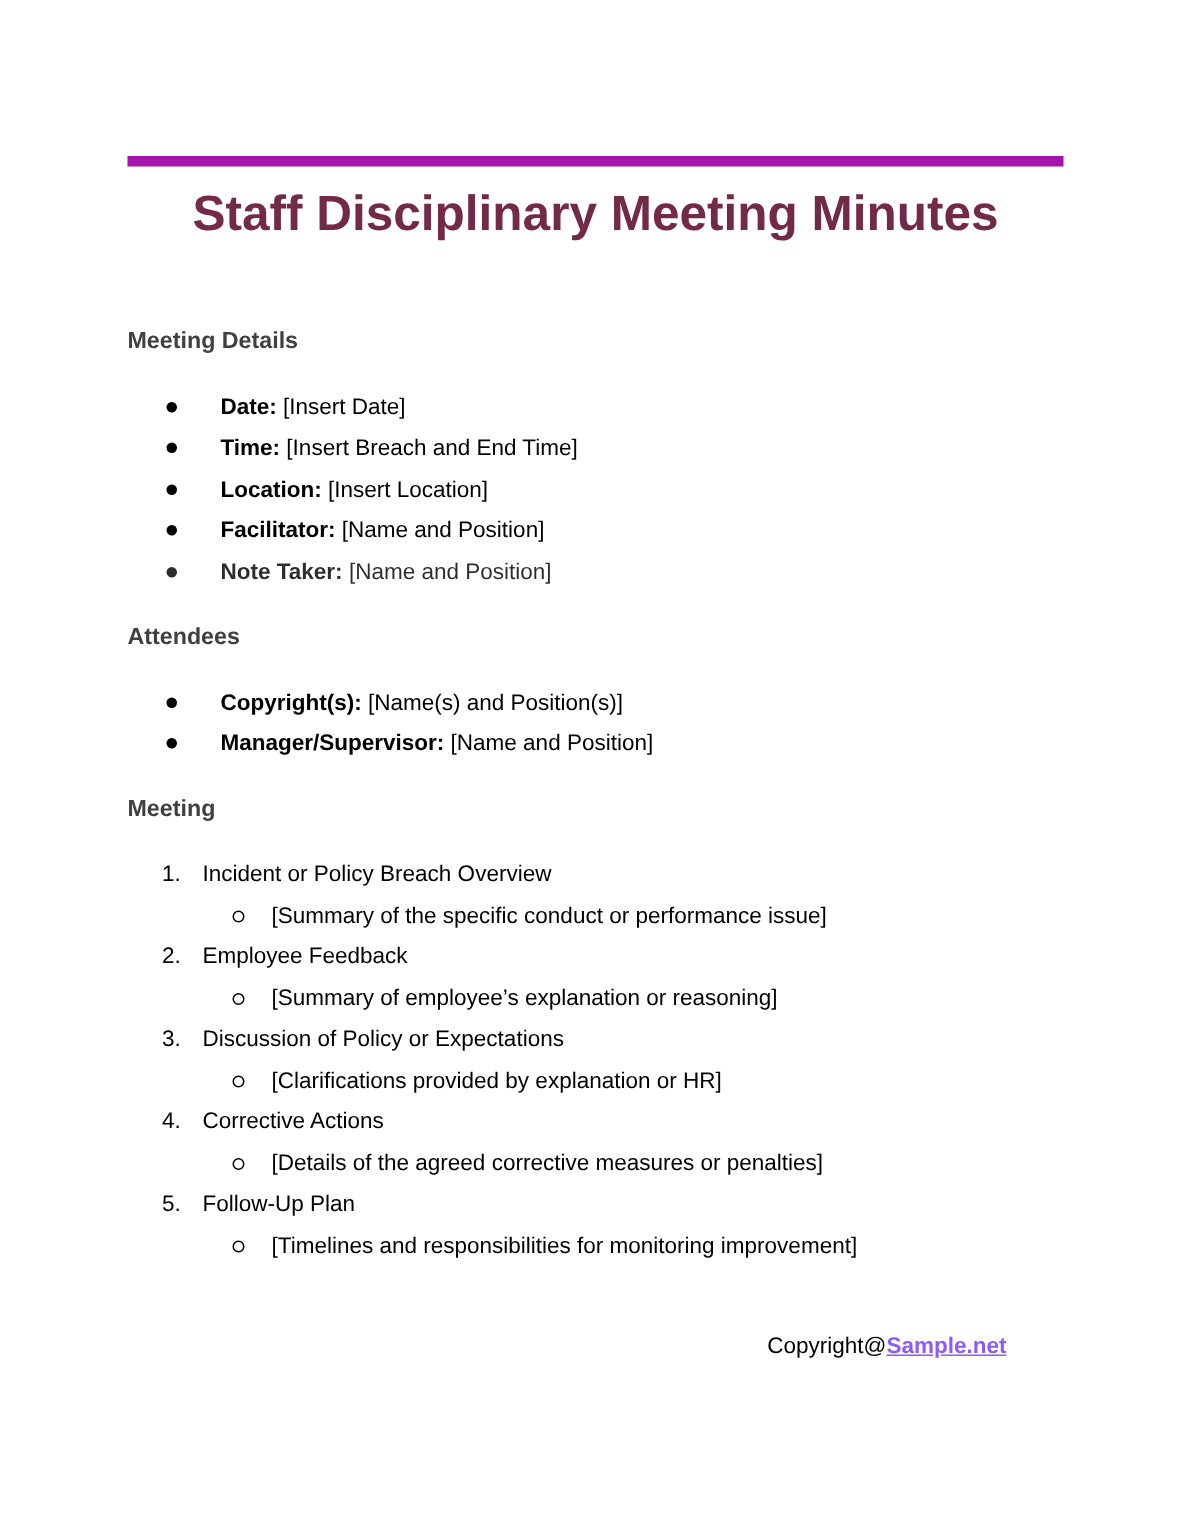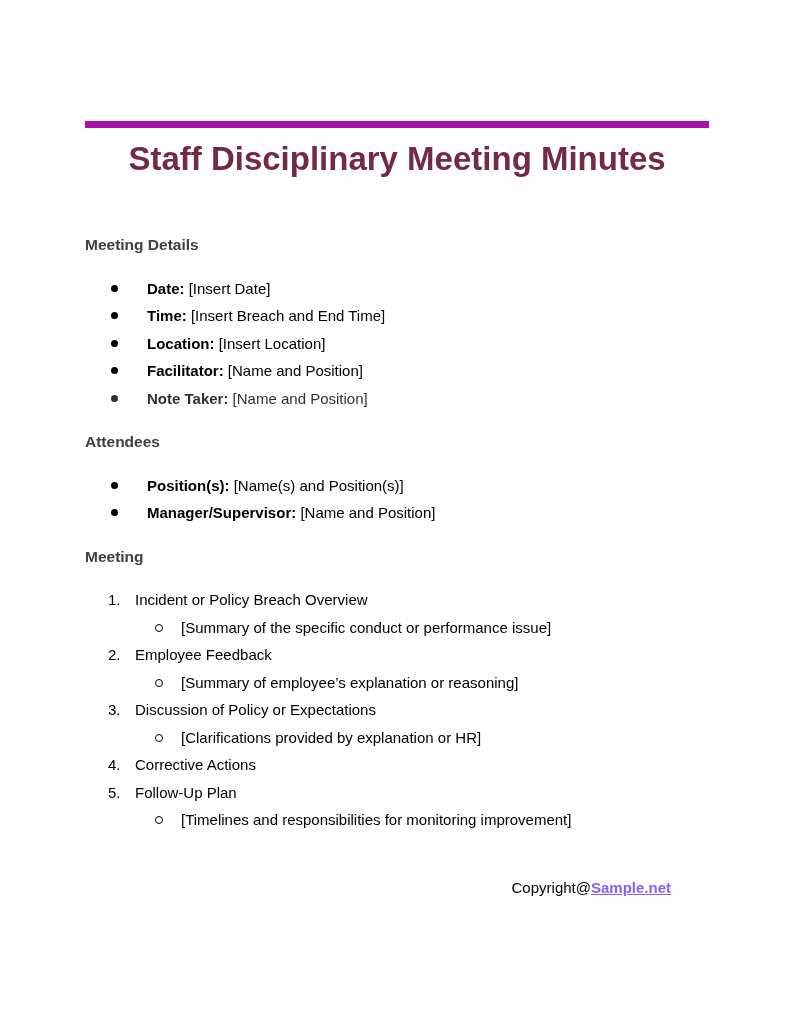--- a/index.html
+++ b/index.html
@@ -7,21 +7,21 @@
     width: 786px;
     height: 1024px;
     background: #ffffff;
     color: #000000;
     font-family: "Liberation Sans", sans-serif;
     font-size: 15px;
     position: relative;
     overflow: hidden;
     box-sizing: border-box;
   }
-  .content { padding: 17px 77px 0 85px; box-sizing: border-box; }
+  .content { padding: 0 77px 0 85px; box-sizing: border-box; }
 
   .top-bar {
     margin-top: 104px;
     height: 7px;
     background: #a513ac;
   }
 
   h1.title {
     margin: 4px auto 0 auto;
     max-width: 570px;
@@ -141,21 +141,21 @@
         <span class="item-label">Note Taker:</span>
         <span class="item-value">[Name and Position]</span>
       </li>
     </ul>
 
     <h2 class="section-heading">Attendees</h2>
 
     <ul class="detail-list">
       <li>
         <span class="bullet"></span>
-        <span class="item-label">Position(s):</span>
+        <span class="item-label">Copyright(s):</span>
         <span class="item-value">[Name(s) and Position(s)]</span>
       </li>
       <li>
         <span class="bullet"></span>
         <span class="item-label">Manager/Supervisor:</span>
         <span class="item-value">[Name and Position]</span>
       </li>
     </ul>
 
     <h2 class="section-heading">Meeting</h2>
@@ -188,20 +188,24 @@
         </div>
         <div class="agenda-sub-row">
           <span class="circle-bullet"></span>
           <span>[Clarifications provided by explanation or HR]</span>
         </div>
       </li>
       <li>
         <div class="agenda-item-row">
           <span class="agenda-num">4.</span>
           <span>Corrective Actions</span>
+        </div>
+        <div class="agenda-sub-row">
+          <span class="circle-bullet"></span>
+          <span>[Details of the agreed corrective measures or penalties]</span>
         </div>
       </li>
       <li>
         <div class="agenda-item-row">
           <span class="agenda-num">5.</span>
           <span>Follow-Up Plan</span>
         </div>
         <div class="agenda-sub-row">
           <span class="circle-bullet"></span>
           <span>[Timelines and responsibilities for monitoring improvement]</span>

